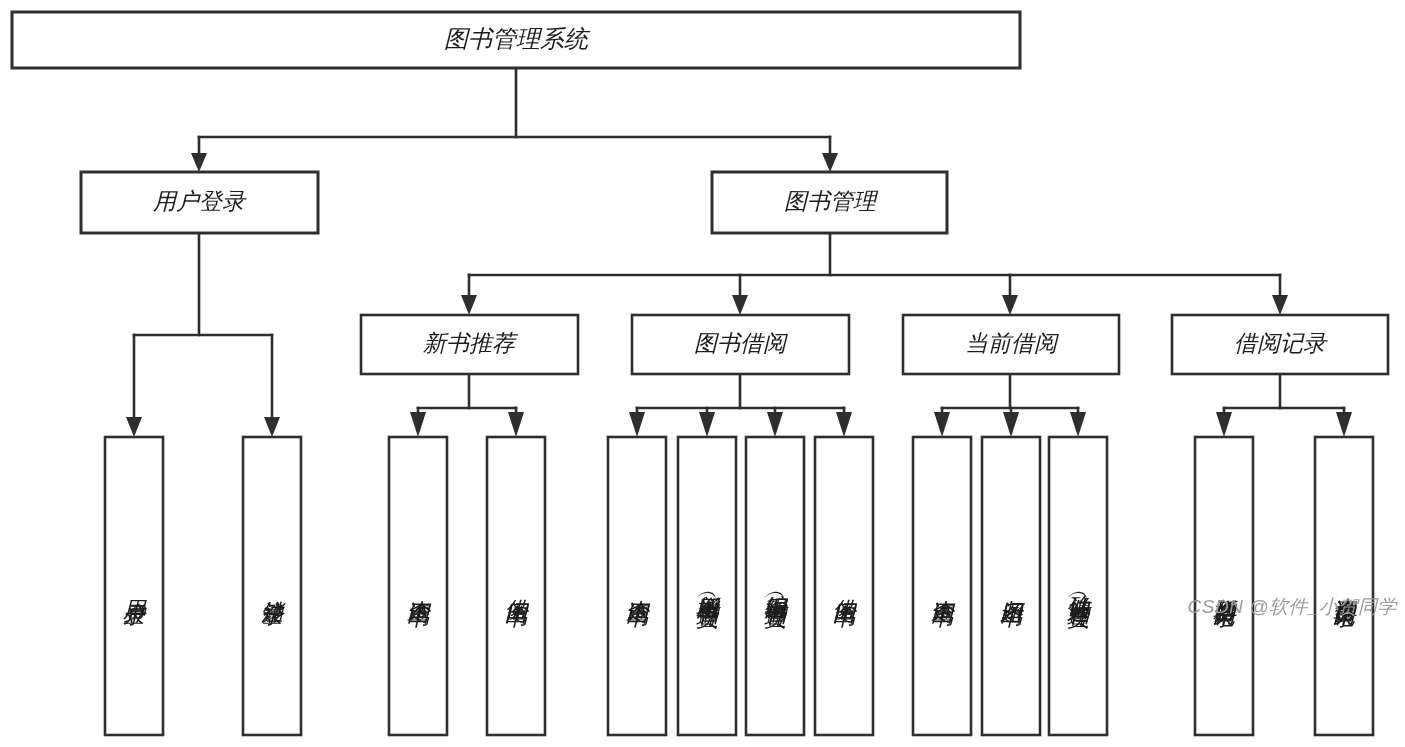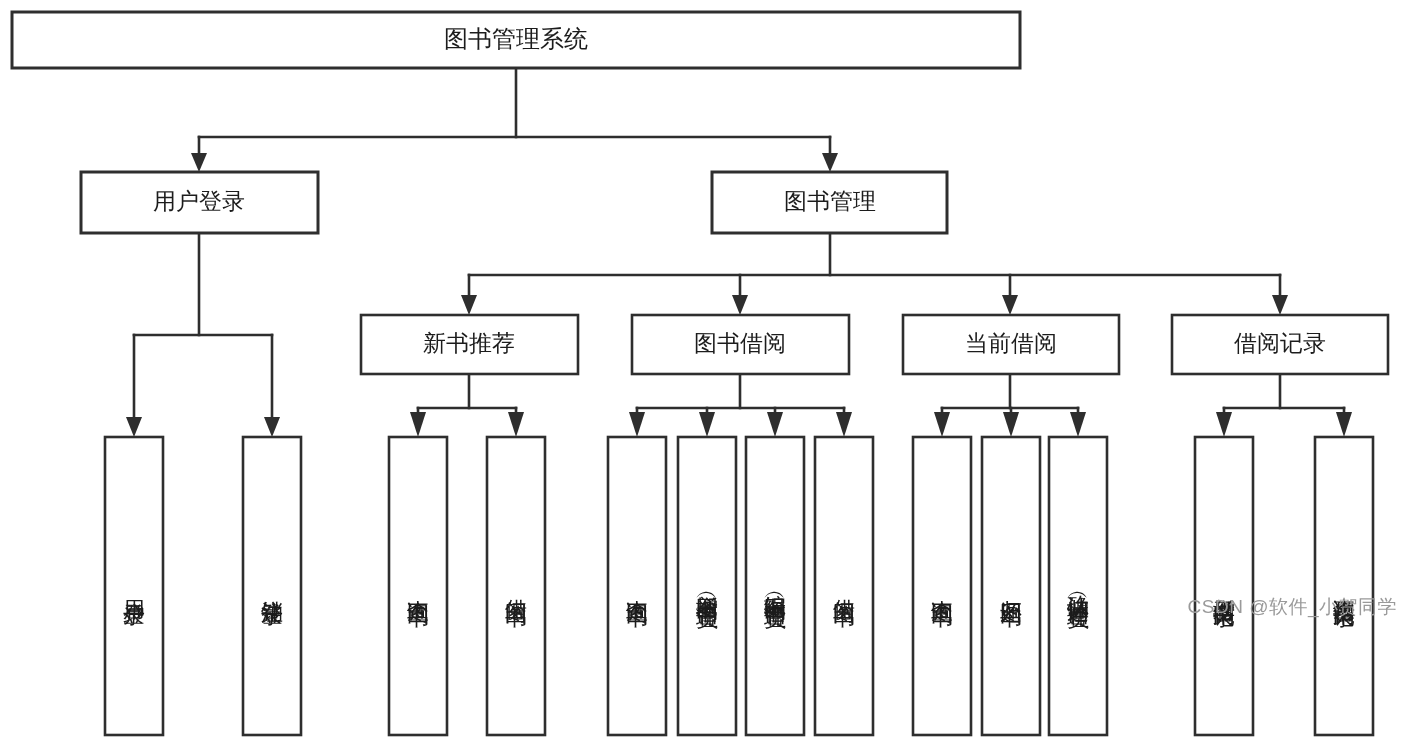--- a/index.html
+++ b/index.html
@@ -11,20 +11,21 @@
     width: 1405px;
     height: 747px;
     font-family: "Liberation Sans", "DejaVu Sans", sans-serif;
     overflow: hidden;
   }
   #diagram-root {
     position: relative;
     width: 1405px;
     height: 626px;
     background: #ffffff;
+    font-style: italic;
   }
   svg.flow {
     position: absolute;
     top: 0;
     left: 0;
     width: 1405px;
     height: 747px;
     display: block;
   }
   .node-rect {

